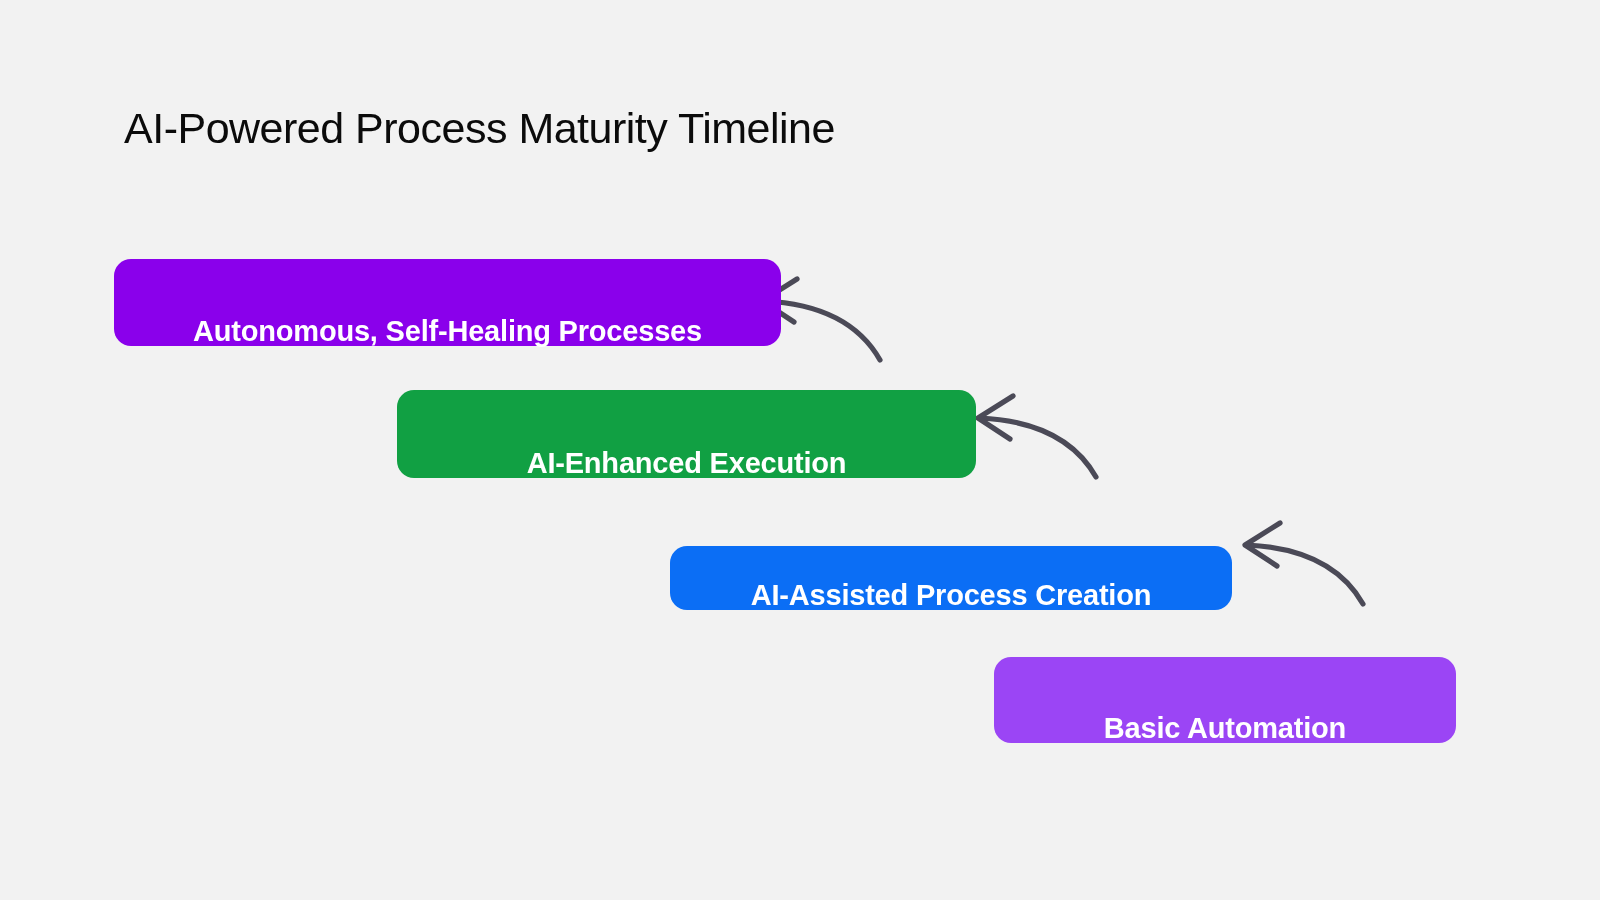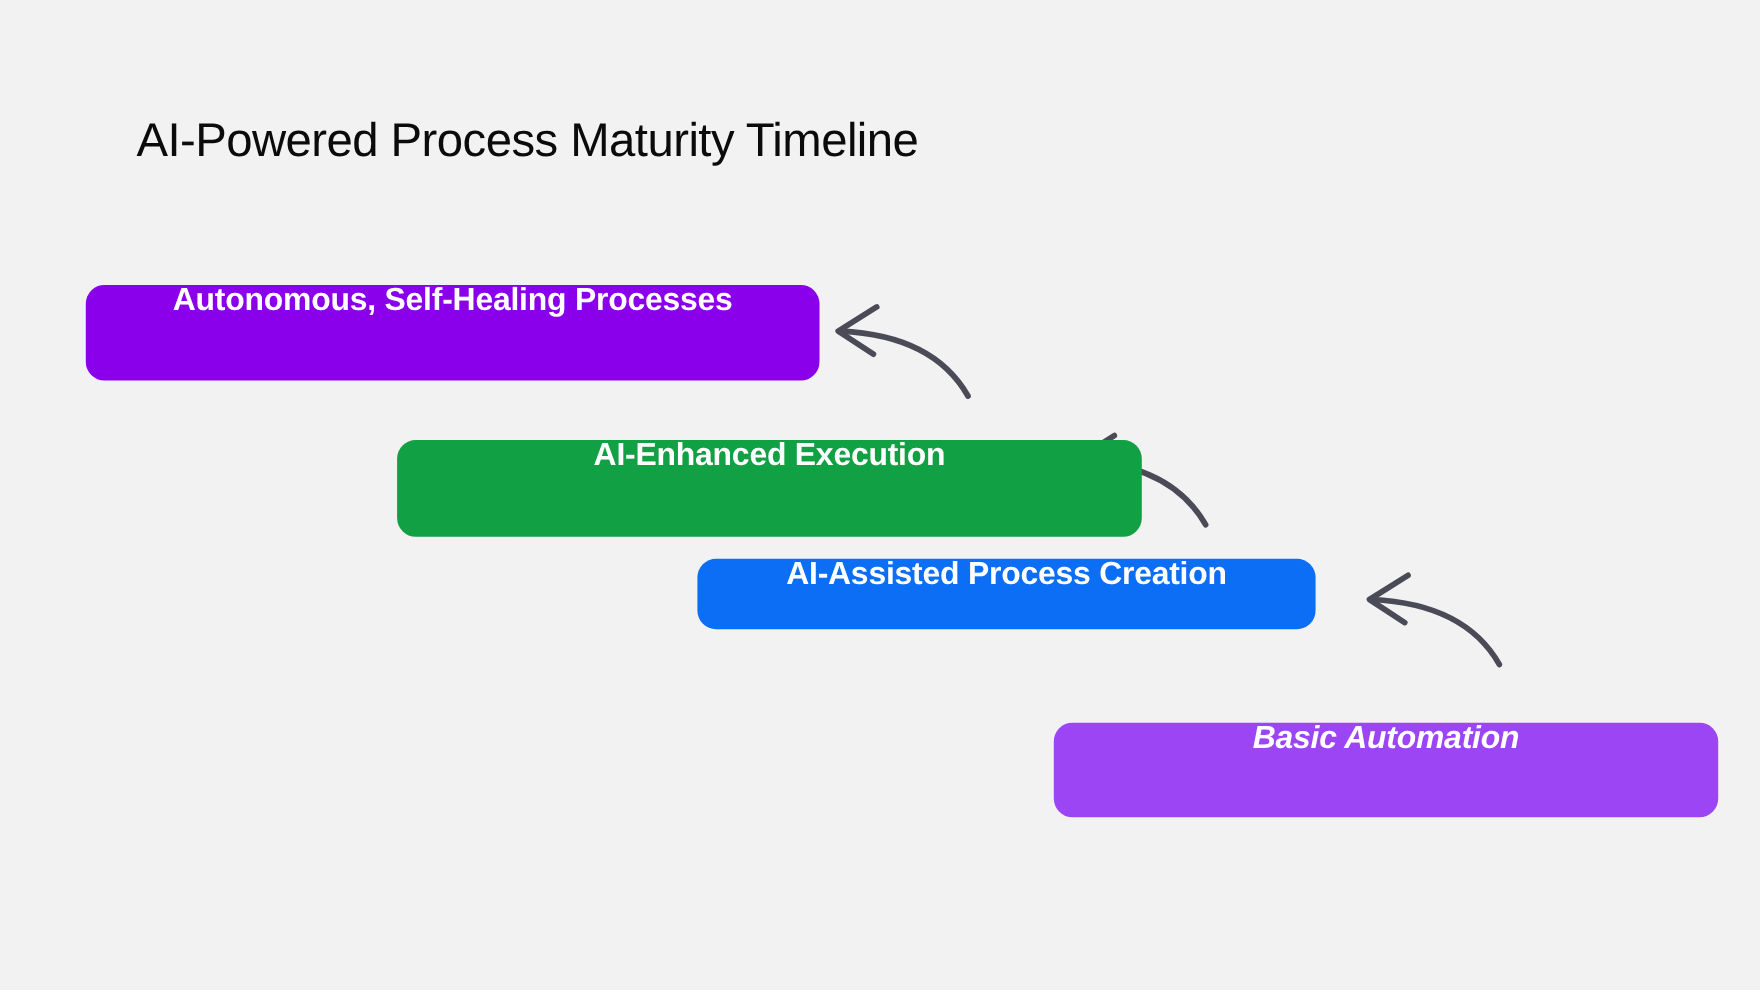--- a/index.html
+++ b/index.html
@@ -26,38 +26,39 @@
     font-weight: 400;
     letter-spacing: -0.5px;
     color: #0b0b0b;
     white-space: nowrap;
     line-height: 1.2;
     margin-left: 46px;
   }
   .stage-box {
     position: absolute;
     display: flex;
-    align-items: flex-start;
+    align-items: flex-end;
     justify-content: center;
     border-radius: 17px;
     box-sizing: border-box;
     padding: 0 26px;
+    margin-left: 36px;
   }
   .stage-label {
     color: #ffffff;
     font-weight: 700;
     font-size: 29px;
     letter-spacing: -0.2px;
     white-space: nowrap;
     line-height: 1;
   }
   #stage-0 { left: 78px;  top: 259px; width: 667px; height: 87px;  background: #8a00eb; }
-  #stage-1 { left: 361px; top: 400px; width: 677px; height: 88px;  background: #11a043; }
-  #stage-2 { left: 634px; top: 508px; width: 562px; height: 64px;  background: #0b6ef5; }
-  #stage-3 { left: 958px; top: 657px; width: 604px; height: 86px;  background: #9b45f5; font-style: italic; }
+  #stage-1 { left: 361px; top: 390px; width: 579px; height: 88px;  background: #11a043; }
+  #stage-2 { left: 634px; top: 546px; width: 562px; height: 64px;  background: #0b6ef5; }
+  #stage-3 { left: 958px; top: 657px; width: 462px; height: 86px;  background: #9b45f5; }
 
   #arrow-layer {
     position: absolute;
     left: 0;
     top: 0;
     width: 1600px;
     height: 900px;
     pointer-events: none;
   }
   .flow-arrow path {

